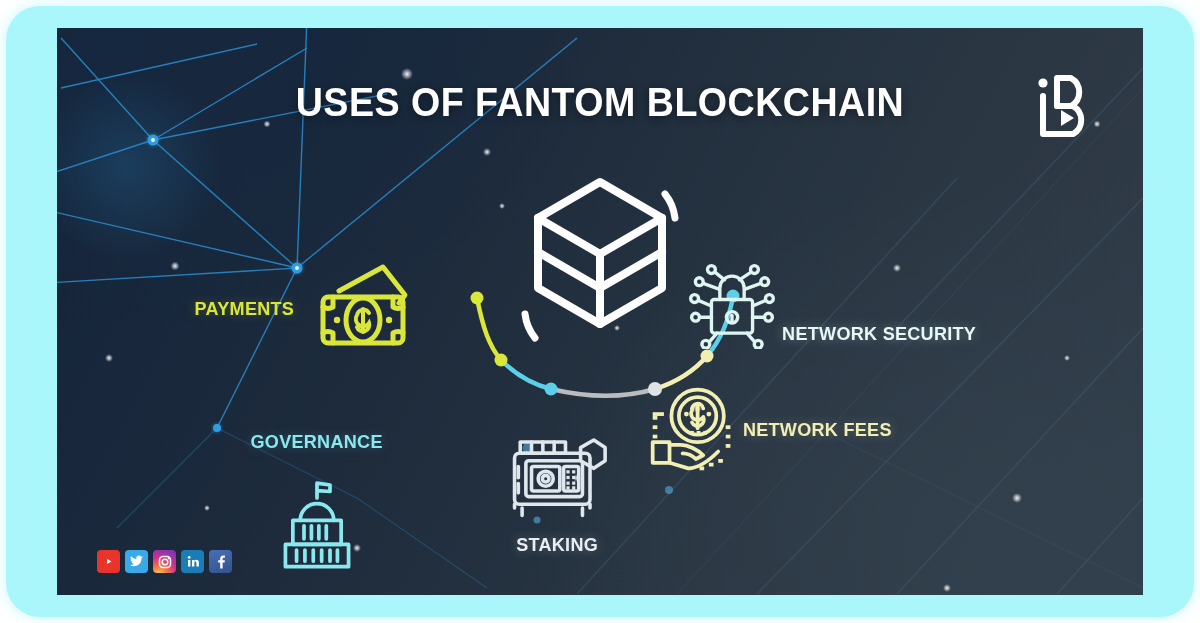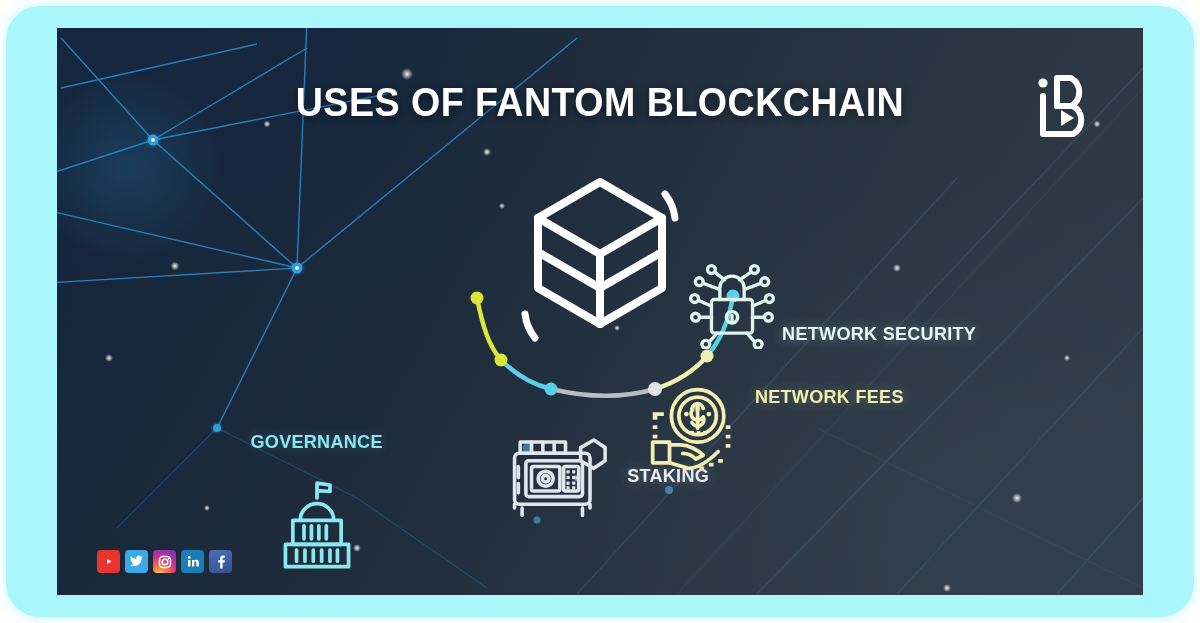--- a/index.html
+++ b/index.html
@@ -54,24 +54,24 @@
 
   #n-payments{ left:135px; top:233px; gap:16px; }
   #n-payments .lbl{ color:#dbe63a; text-shadow:0 0 12px rgba(219,230,58,.25); }
 
   #n-security{ left:630px; top:235px; flex-direction:row; align-items:flex-end;}
   #n-security .lbl{ color:#e8f8f6; text-shadow:0 0 12px rgba(200,245,245,.35); padding-bottom:8px;}
 
   #n-governance{ left:190px; top:355px; gap:26px;flex-direction:column; }
   #n-governance .lbl{ color:#8ae9ef; text-shadow:0 0 12px rgba(138,233,239,.25); padding-top:48px;}
 
-  #n-fees{ left:588px; top:358px; gap:12px; align-items:flex-start; }
+  #n-fees{ left:588px; top:358px; align-items:center; }
   #n-fees .lbl{ color:#f2efb2; text-shadow:0 0 12px rgba(242,239,178,.25); padding-bottom:4px;}
 
-  #n-staking{ left:450px; top:400px; flex-direction:row; gap:18px; }
+  #n-staking{ left:450px; top:400px; flex-direction:column; gap:10px; }
   #n-staking .lbl{ color:#e9eef2; text-shadow:0 0 12px rgba(230,240,250,.3); }
 
   
   .socials{ position:absolute; left:40px; bottom:22px; display:flex; gap:5px; }
   .soc{ width:23px; height:23px; border-radius:4px; display:flex;
         align-items:center; justify-content:center; }
   .soc svg{ display:block; }
 </style>
 </head>
 <body>
@@ -208,20 +208,42 @@
           <circle cx="28" cy="50" r="6.5" fill="#dbe63a"></circle>
           <circle cx="52" cy="112" r="6.5" fill="#dbe63a"></circle>
           <circle cx="102" cy="141" r="6.5" fill="#5bd0e8"></circle>
           <circle cx="206" cy="141" r="7" fill="#dfe3e6"></circle>
           <circle cx="258" cy="108" r="6.5" fill="#f2efb2"></circle>
           <circle cx="284" cy="48" r="6.5" fill="#5bd0e8"></circle>
         </g>
       </svg>
     </div>
 
+    <div class="node" id="n-payments">
+      <span class="lbl">PAYMENTS</span>
+      <span class="ic">
+        <svg viewBox="0 0 100 92" width="100" height="92">
+          <g fill="none" stroke="#dbe63a" stroke-width="5" stroke-linejoin="round" stroke-linecap="round">
+            <path d="M26 30 L70 6 L92 34 L86 42"></path>
+            <rect x="10" y="36" width="80" height="46" rx="5"></rect>
+            <ellipse cx="50" cy="59" rx="17" ry="22"></ellipse>
+            <path d="M20 36 L20 46 A10 10 0 0 1 10 46"></path>
+            <path d="M80 36 L80 46 A10 10 0 0 0 90 46"></path>
+            <path d="M20 82 L20 72 A10 10 0 0 0 10 72"></path>
+            <path d="M80 82 L80 72 A10 10 0 0 1 90 72"></path>
+          </g>
+          <g fill="none" stroke="#dbe63a" stroke-width="4" stroke-linecap="round">
+            <path d="M50 48 L50 71"></path>
+            <path d="M56 52 A6.5 6.5 0 0 0 44 54 A6 6 0 0 0 56 62 A6 6 0 0 1 44 66"></path>
+          </g>
+          <circle cx="24" cy="59" r="3.2" fill="#dbe63a"></circle>
+          <circle cx="76" cy="59" r="3.2" fill="#dbe63a"></circle>
+        </svg>
+      </span>
+    </div>
 
     <div class="node" id="n-security">
       <span class="ic">
         <svg viewBox="0 0 96 92" width="90" height="86">
           <g fill="none" stroke="#dff5f2" stroke-width="3.6" stroke-linecap="round" stroke-linejoin="round">
             <rect x="26" y="39" width="44" height="36" rx="3"></rect>
             <path d="M35 39 L35 27 A13 13 0 0 1 61 27 L61 39"></path>
             <path d="M48 52 m0 0 a6 6 0 1 0 0.1 0 Z"></path>
             <path d="M48 56 L48 64"></path>
             <path d="M40 18 L30 10"></path>

